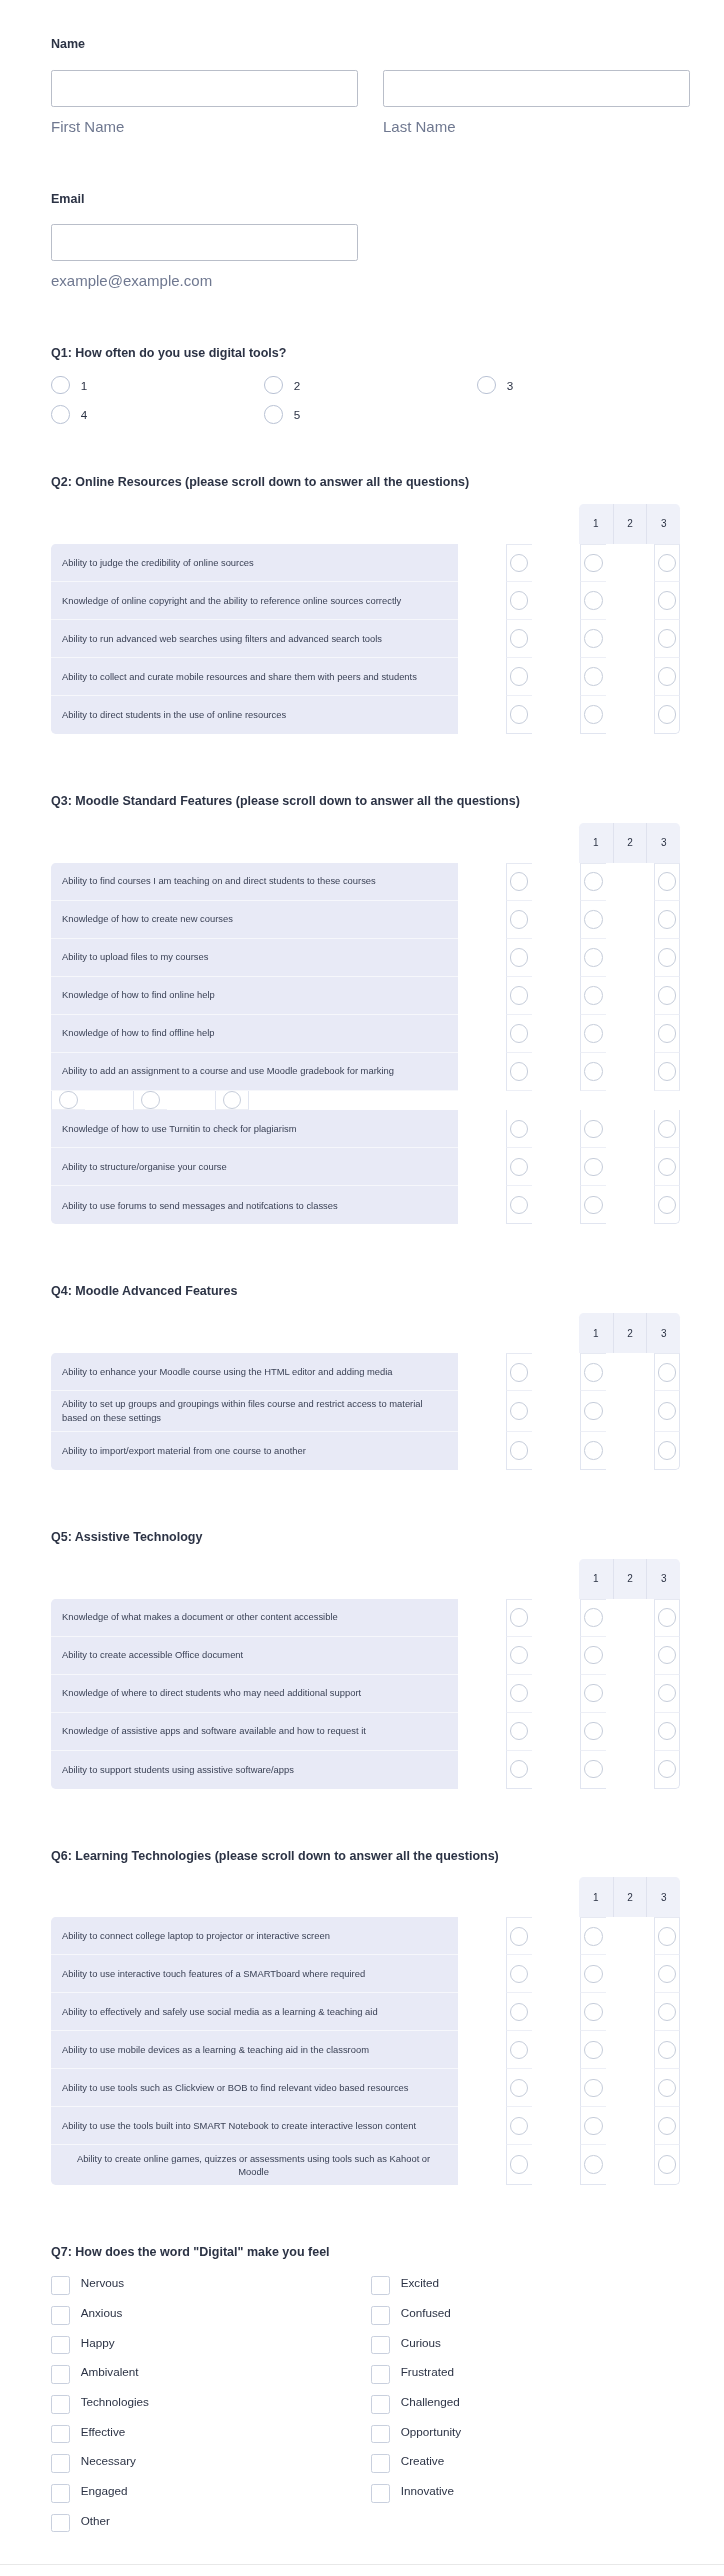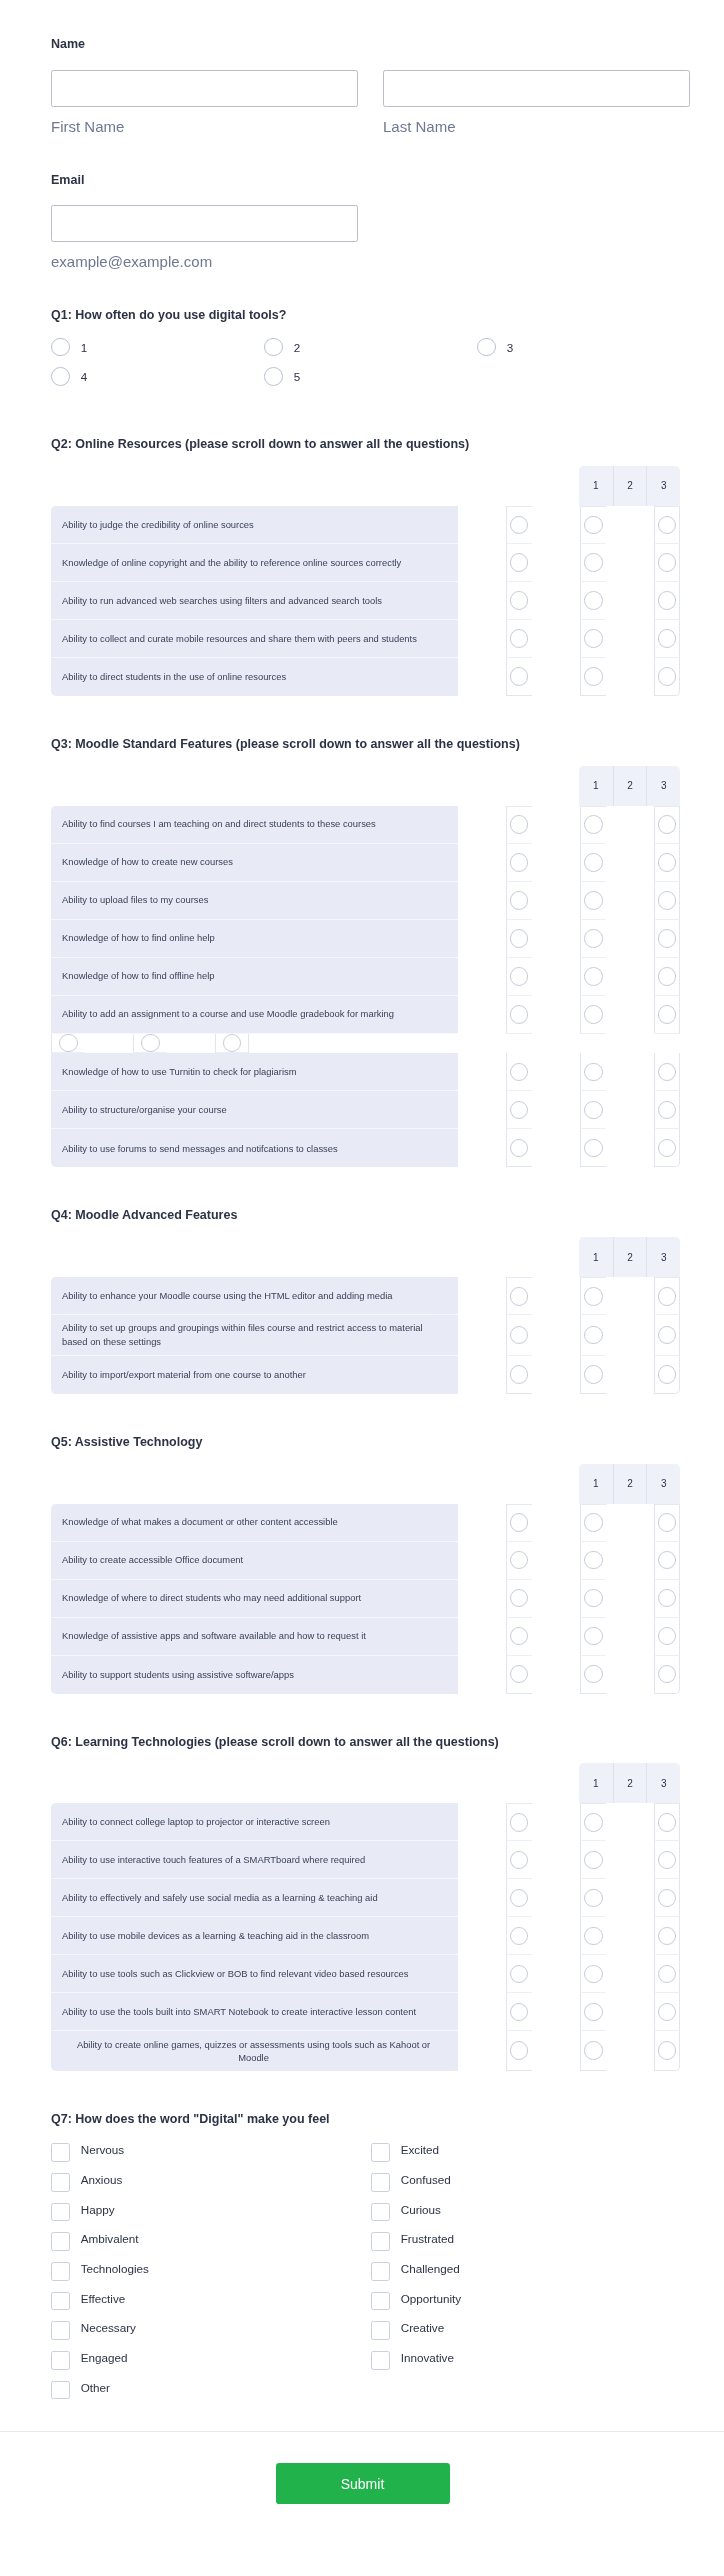--- a/index.html
+++ b/index.html
@@ -4,21 +4,21 @@
 <style>
   html, body { margin:0; padding:0; background:#ffffff; }
   body {
     width: 725px;
     font-family: "Liberation Sans", "DejaVu Sans", sans-serif;
     color: #2c3345;
     -webkit-font-smoothing: antialiased;
   }
   .form-body { padding: 37px 34px 0 51px; }
 
-  .field { margin-top: 41px; }
+  .field { margin-top: 60px; }
   .field:first-child { margin-top: 0; }
   #matrix-sections > section:first-child { margin-top: 51px; }
 
   .q-label {
     font-size: 12.5px;
     font-weight: 700;
     color: #2c3345;
     line-height: 15.6px;
   }
 

